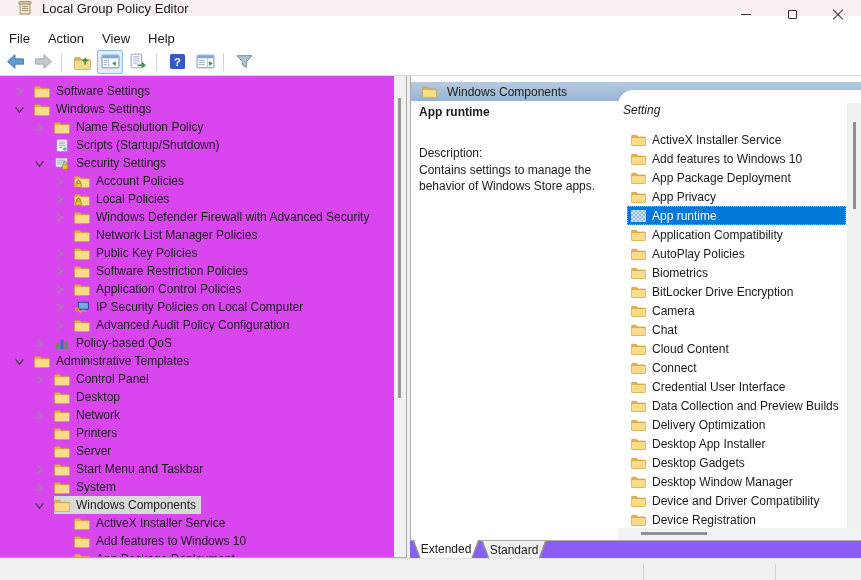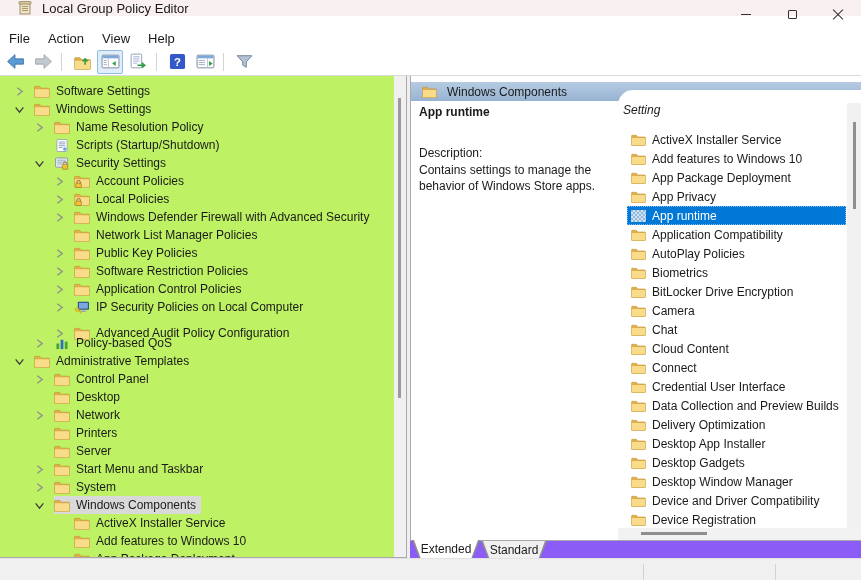--- a/index.html
+++ b/index.html
@@ -29,21 +29,21 @@
   .mitem { padding:0 9px; }
   .toolbar { position:absolute; left:0; top:48px; width:100%; height:28px; background:#fff;
              border-bottom:1px solid #d9d9d9; display:flex; align-items:center; }
   .tbtn { width:26px; height:24px; display:flex; align-items:center; justify-content:center;
           background:transparent; border:1px solid transparent; margin-left:2px; }
   .tbtn.active { background:#e1edf9; border-color:#90bce4; border-radius:2px; }
   .tsep { width:1px; height:18px; background:#d4d4d4; margin:0 5px; }
   svg.tic { width:19px; height:17px; }
 
   
-  .tree-pane { position:absolute; left:0; top:76px; width:407px; height:482px; background:#bef264;
+  .tree-pane { position:absolute; left:0; top:76px; width:407px; height:482px; background:#d946ef;
                border-right:1px solid #a9a9a9; border-bottom:1px solid #a9a9a9; overflow:hidden;text-align:right; }
   .splitter { position:absolute; left:407px; top:76px; width:3px; height:482px; background:#efefef; }
   .trow { position:absolute; left:0; width:392px; height:18px; display:flex; align-items:center; }
   .lvl0 { padding-left:14px; } .lvl1 { padding-left:34px; } .lvl2 { padding-left:54px; }
   svg.chev { width:11px; height:11px; flex:0 0 11px; margin-right:9px; }
   .chev.hidden { visibility:hidden; }
   svg.ic { width:16px; height:13px; flex:0 0 16px; }
   .tlabel { margin-left:6px; white-space:nowrap; }
   .selbg { display:flex; align-items:center; height:18px; background:#d9d9d9; padding-right:5px; }
   .tree-scroll { position:absolute; right:0; top:0; width:12px; height:100%; background:#f0f0f0; }
@@ -361,21 +361,21 @@
       </div>
     <div class="trow lvl2" style="top:222px">
         <svg class="chev">
           <use href="#sym-chev-r"></use>
         </svg>
         <svg class="ic">
           <use href="#sym-ipsec"></use>
         </svg>
         <span class="tlabel">IP Security Policies on Local Computer</span>
       </div>
-    <div class="trow lvl2" style="top:248px">
+    <div class="trow lvl2" style="top:240px">
         <svg class="chev">
           <use href="#sym-chev-r"></use>
         </svg>
         <svg class="ic">
           <use href="#sym-folder"></use>
         </svg>
         <span class="tlabel">Advanced Audit Policy Configuration</span>
       </div>
     <div class="trow lvl1" style="top:258px">
         <svg class="chev">

